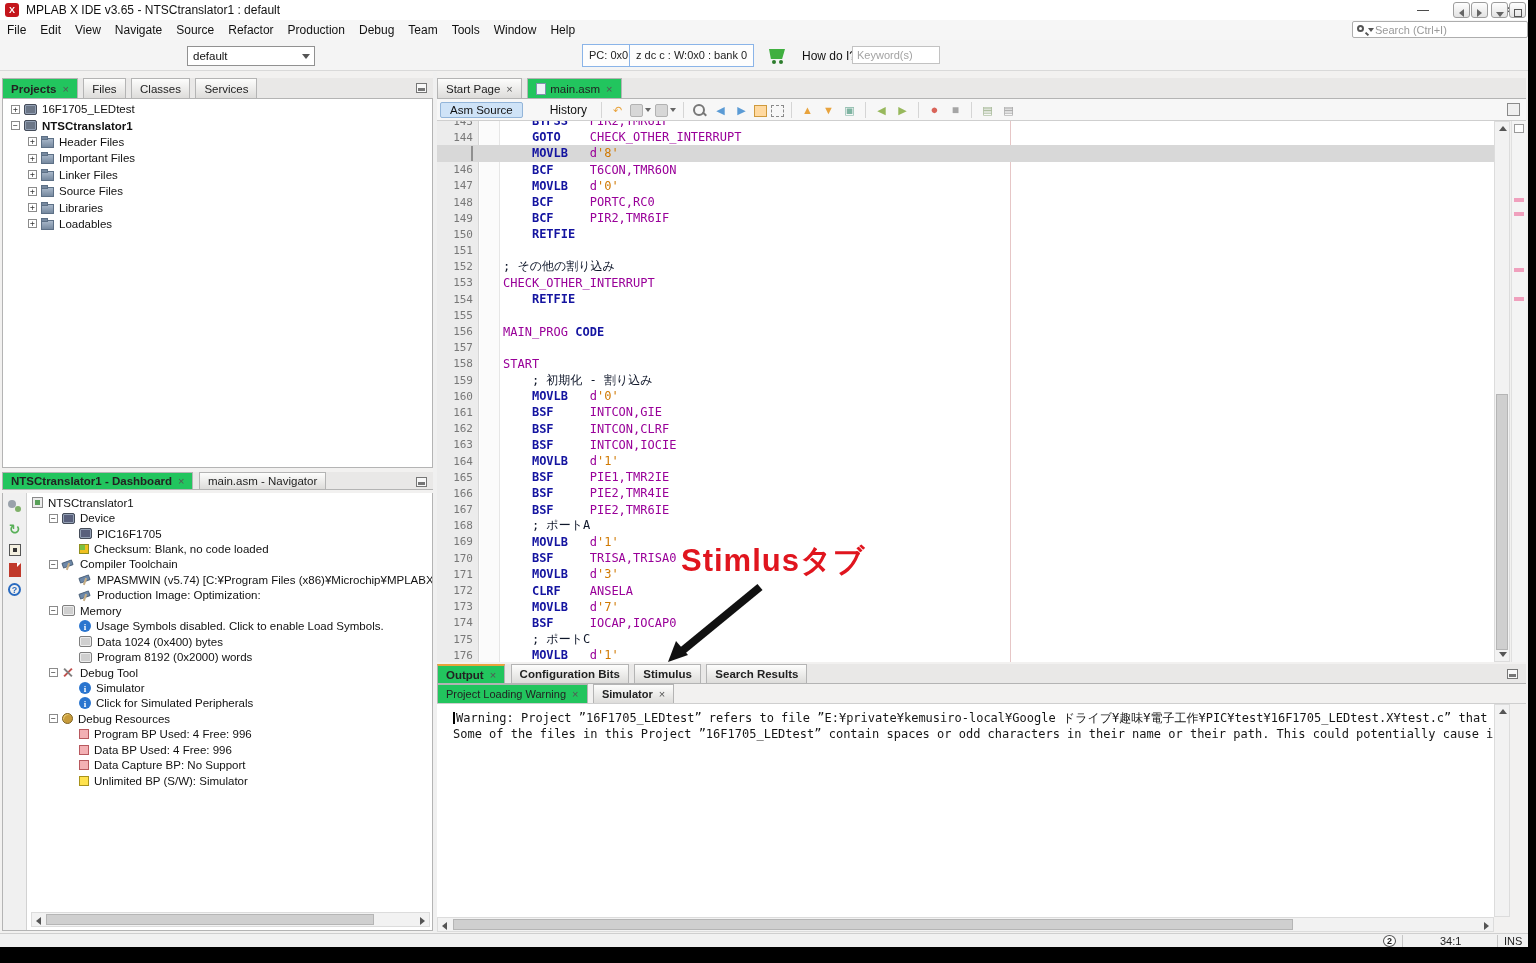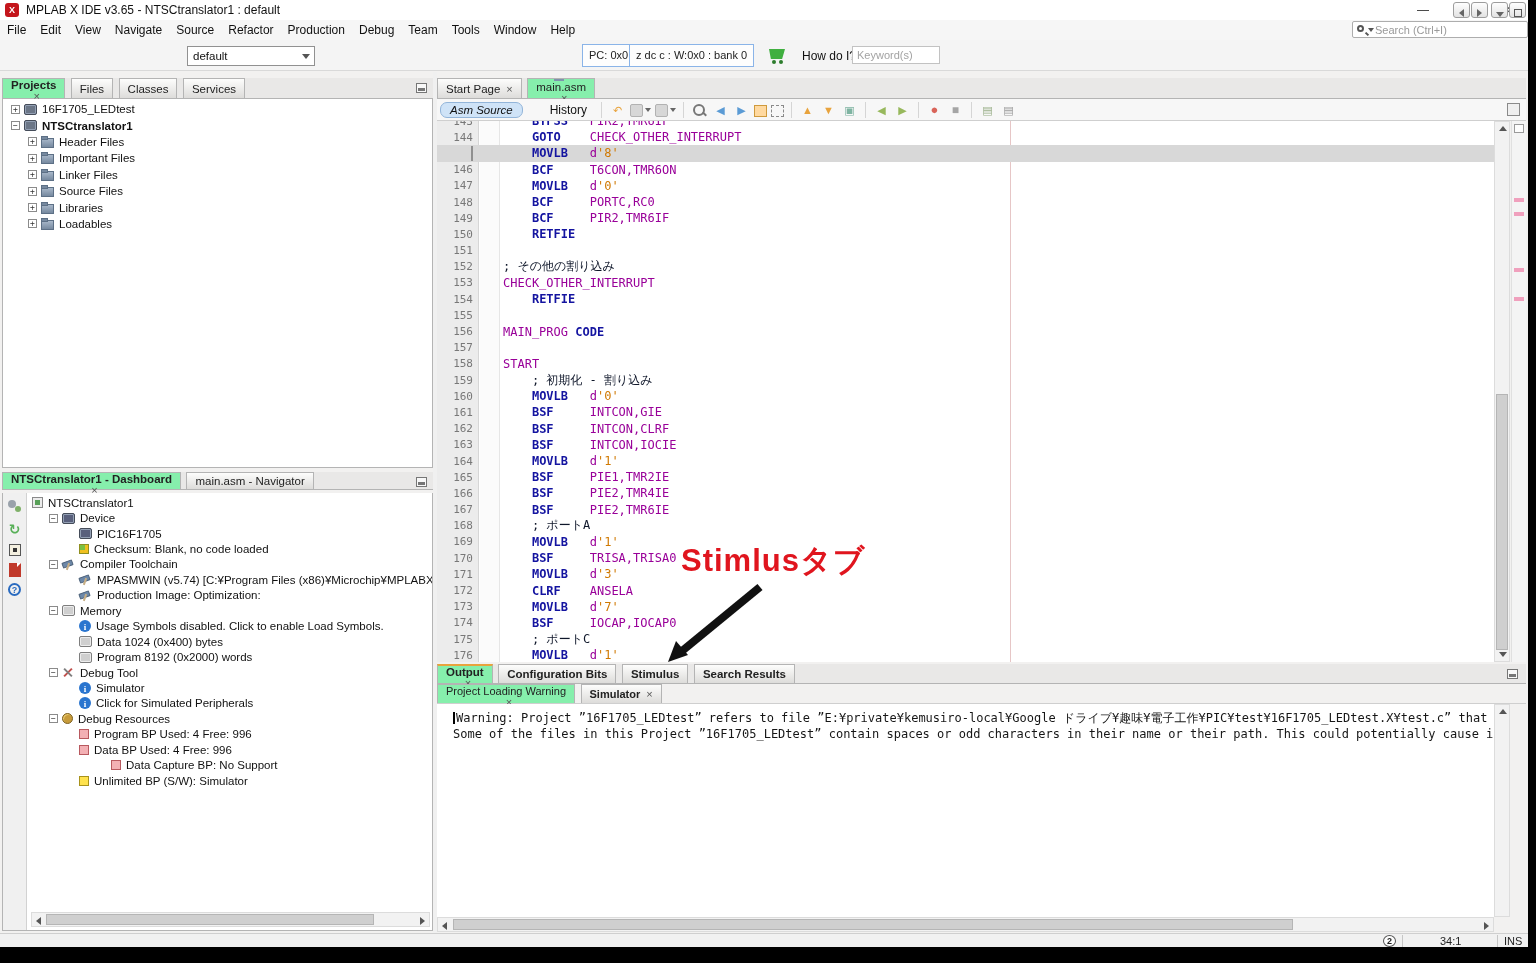--- a/index.html
+++ b/index.html
@@ -55,21 +55,21 @@
   .ic-run { color:#a5d0a5; font-size:16px; }
   .ic-down,.ic-up { color:#57a657; font-size:13px; position:relative; }
   .ic-down::after,.ic-up::after { content:""; position:absolute; left:3px; bottom:0; width:12px; height:3px; background:#9a9a9a; }
   .ic-reset { color:#b5b5b5; font-size:15px; }
   .ic-sim { background:#dfe6ee; border:1px solid #8e9bb0; width:15px; height:17px; position:relative; }
   .ic-sim::after { content:"▶"; position:absolute; right:-3px; bottom:-2px; color:#3faf3f; font-size:9px; }
 
   
   .tabrow { position:absolute; background:#e9e8e7; border-bottom:1px solid #b4b4b4; }
   .tab { display:inline-flex; align-items:center; height:100%; padding:0 8px; border:1px solid #b4b4b4; border-bottom:none; background:linear-gradient(#fdfdfc,#dddcda); font-size:11.5px; color:#222; margin-right:1px; vertical-align:top; white-space:nowrap; }
-  .tab.active { background:#86efac;flex-direction:column; }
+  .tab.active { background:#22c55e; }
   .tab.bold span.lbl { font-weight:bold; }
   .tab .x { margin-left:6px; color:#555; font-size:11px; line-height:10px; }
   .panel-min { position:absolute; width:11px; height:10px; border:1px solid #767676; background:#f8f8f8; }
   .panel-min::after { content:""; position:absolute; left:1px; bottom:1px; width:7px; height:3px; background:#767676; }
 
   
   .trow { display:flex; align-items:center; white-space:nowrap; font-size:11.5px; color:#111; }
   .trow .lbl.b { font-weight:bold; }
   .exp { flex:none; width:9px; height:9px; border:1px solid #8b8b8b; background:#fff; font:8px/7px "DejaVu Sans Mono",monospace; text-align:center; color:#333; margin-right:4px; }
   .nicon { flex:none; width:13px; height:11px; margin-right:5px; position:relative; }
@@ -113,21 +113,21 @@
   #vsplit { left:433px; top:72px; width:4px; height:861px; background:#f0f0f0; }
 
   
   #ed-tabs { left:437px; top:78px; width:1089px; height:21px; }
   .tab-ctrl { position:absolute; top:2px; width:17px; height:16px; border:1px solid #9d9d9d; border-radius:3px; background:linear-gradient(#fefefe,#e3e3e3); text-align:center; }
   .tri-l { display:inline-block; width:0; height:0; border-top:4px solid transparent; border-bottom:4px solid transparent; border-right:5px solid #666; margin-top:4px; }
   .tri-r { display:inline-block; width:0; height:0; border-top:4px solid transparent; border-bottom:4px solid transparent; border-left:5px solid #666; margin-top:4px; }
   .tri-d { display:inline-block; width:0; height:0; border-left:4px solid transparent; border-right:4px solid transparent; border-top:5px solid #666; margin-top:5px; }
   .sq { display:inline-block; width:8px; height:8px; border:1px solid #555; margin-top:3px; }
   #ed-toolbar { left:437px; top:99px; width:1089px; height:22px; background:#f7f7f7; border-bottom:1px solid #cfcfcf; display:flex; align-items:center; }
-  #asm-src-btn { margin-left:3px; padding:1px 9px; background:#cfe3f7; border:1px solid #93b5d9; border-radius:7px; font-size:11.5px; color:#111;font-style:italic; }
+  #asm-src-btn { margin-left:3px; padding:1px 9px; background:#cfe3f7; border:1px solid #93b5d9; border-radius:2px; font-size:11.5px; color:#111; }
   #history-btn { margin-left:18px; padding:1px 9px; font-size:12px; color:#111;text-align:right; }
   .esep { width:1px; height:16px; border-left:1px solid #d5d5d5; margin:0 5px; }
   .eic { width:17px; height:16px; margin:0 2px; position:relative; font-size:11px; line-height:16px; text-align:center; }
   .ic-graybtn { background:#d7d7d7; border:1px solid #b2b2b2; border-radius:2px; width:13px; height:13px; margin-top:1px; }
   .ic-mag { }
   .ic-mag::before { content:""; position:absolute; left:2px; top:2px; width:8px; height:8px; border:2px solid #777; border-radius:50%; }
   .ic-mag::after { content:""; position:absolute; left:11px; top:11px; width:5px; height:2px; background:#777; transform:rotate(45deg); }
   .ic-arrL { color:#5b9bd5; } .ic-arrR { color:#5b9bd5; }
   .ic-hl { background:#ffd9a0; border:1px solid #cf9a3d; width:13px; height:12px; margin-top:2px; }
   .ic-rect { border:1px dashed #8a8a8a; width:13px; height:12px; margin-top:2px; }
@@ -404,21 +404,21 @@
           <span style="flex: 0 0 auto; width: 13px;"></span>
           <span class="nicon ni-bp-pink"></span>
           <span class="lbl">Program BP Used: 4  Free: 996</span>
         </div>
         <div class="trow" style="height: 15.45px;">
           <span style="flex: 0 0 auto; width: 38px;"></span>
           <span style="flex: 0 0 auto; width: 13px;"></span>
           <span class="nicon ni-bp-pink"></span>
           <span class="lbl">Data BP Used: 4  Free: 996</span>
         </div>
-        <div class="trow" style="height: 15.45px; padding-left: 32px;">
+        <div class="trow" style="height: 15.45px;">
           <span style="flex: 0 0 auto; width: 38px;"></span>
           <span style="flex: 0 0 auto; width: 13px;"></span>
           <span class="nicon ni-bp-pink"></span>
           <span class="lbl">Data Capture BP: No Support</span>
         </div>
         <div class="trow" style="height: 15.45px;">
           <span style="flex: 0 0 auto; width: 38px;"></span>
           <span style="flex: 0 0 auto; width: 13px;"></span>
           <span class="nicon ni-bp-yellow"></span>
           <span class="lbl">Unlimited BP (S/W): Simulator</span>

